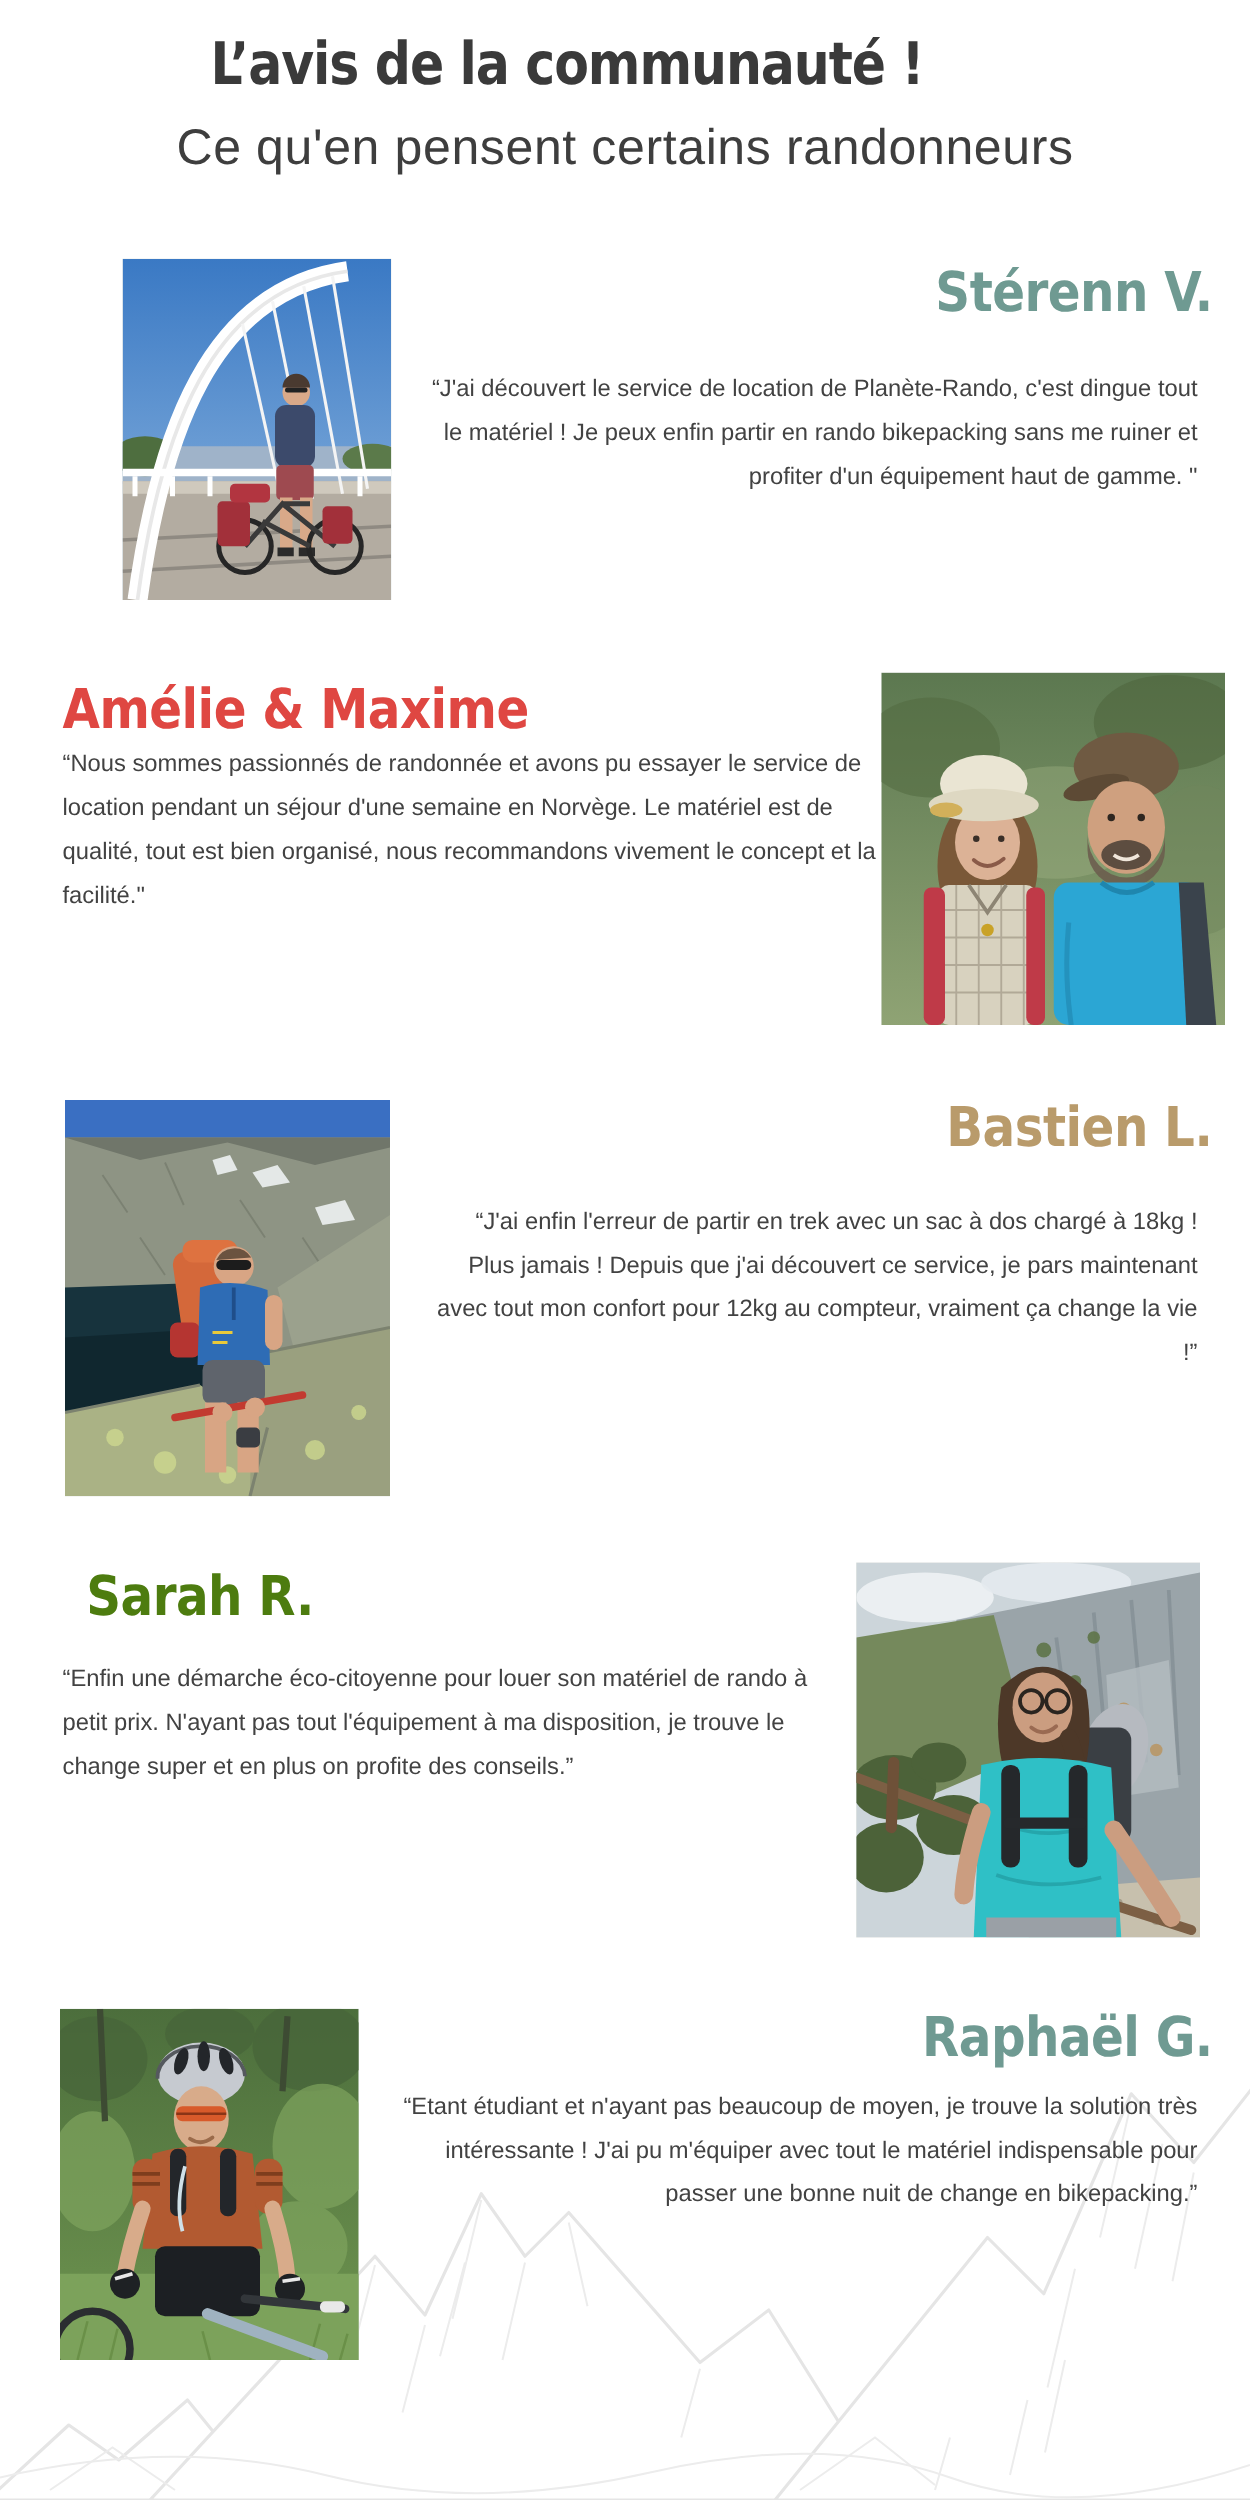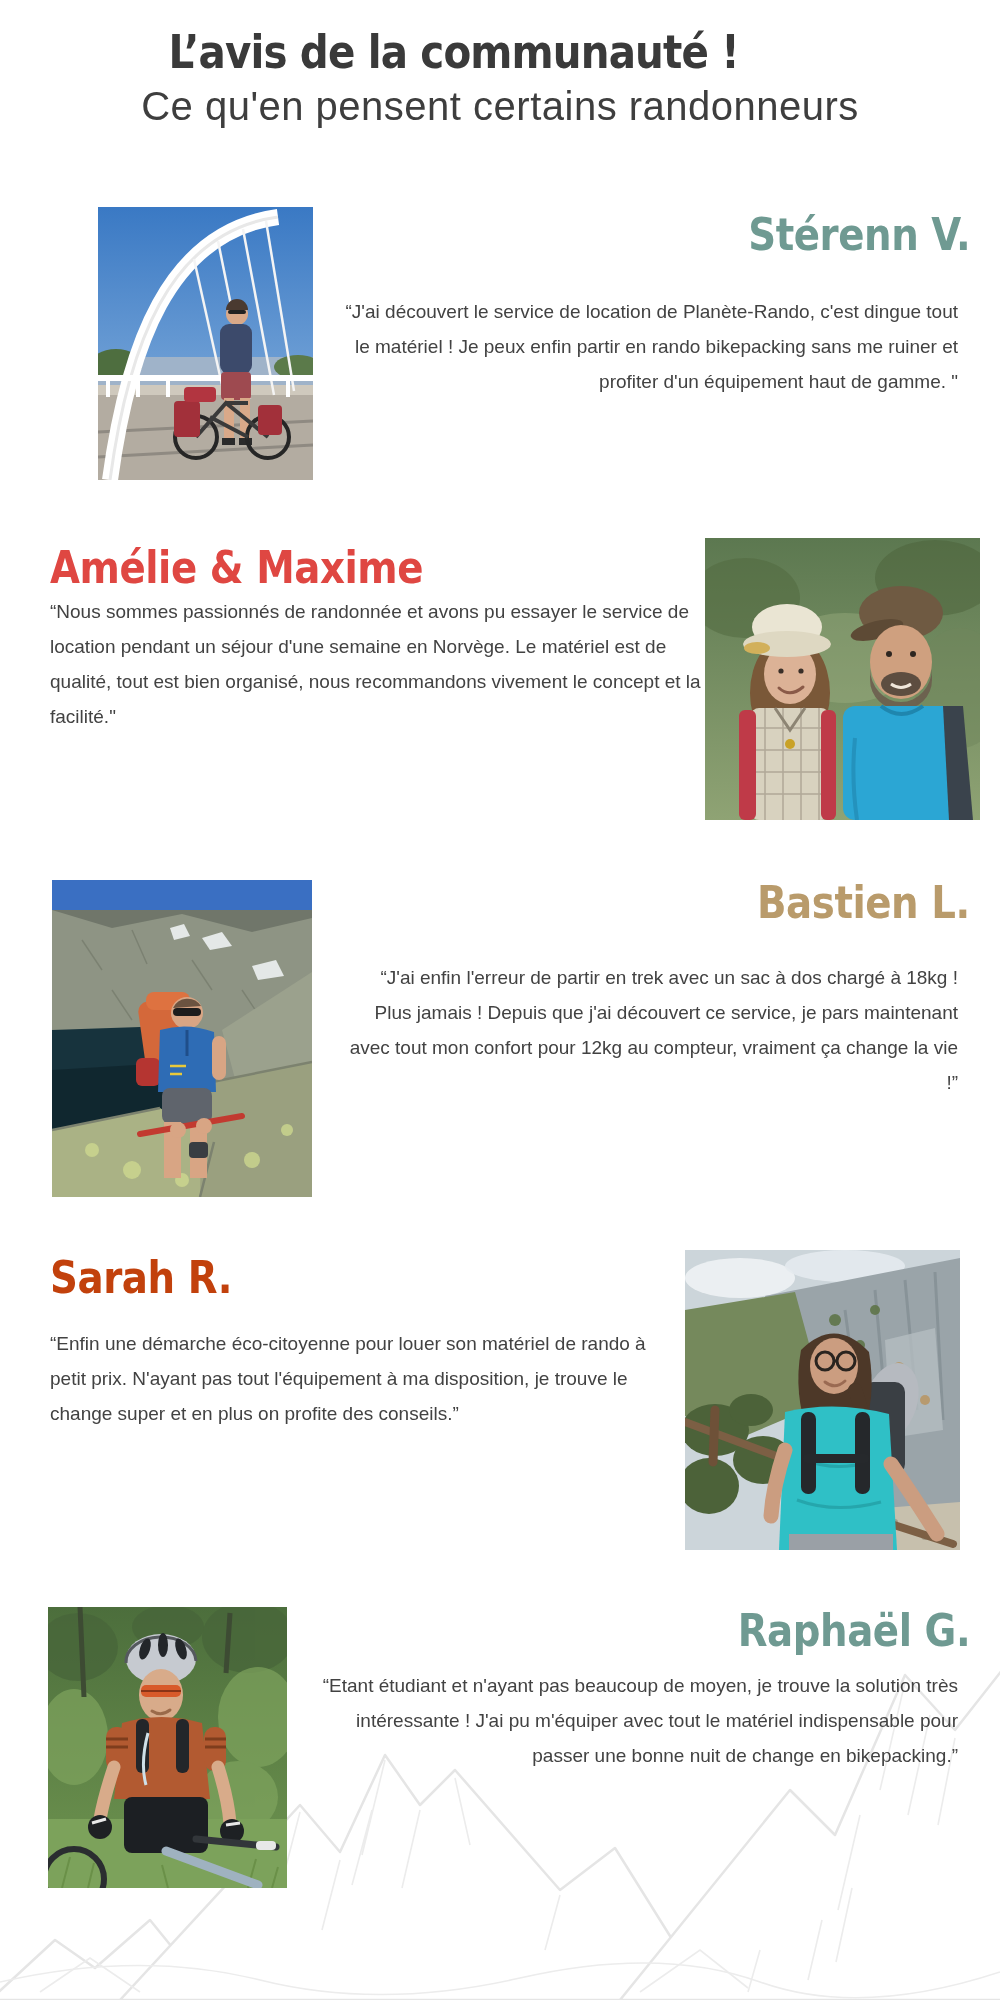--- a/index.html
+++ b/index.html
@@ -8,35 +8,35 @@
     overflow:hidden;font-family:"Liberation Sans",sans-serif;
   }
   
   .page-title{
     position:absolute;top:24px;left:0;width:908px;text-align:center;
     font-size:47px;font-weight:700;color:#3a3a3a;letter-spacing:-1px;
     font-family:"DejaVu Sans",sans-serif;
   }
   .page-title .squeeze{display:inline-block;transform:scaleX(.86);}
   .page-subtitle{
-    position:absolute;top:84px;left:0;width:1000px;text-align:center;
+    position:absolute;top:96px;left:0;width:1000px;text-align:center;
     font-size:40px;font-weight:400;color:#3e3e3e;letter-spacing:0.5px;
   }
   
   .t-name{
     position:absolute;font-size:44px;line-height:38px;font-weight:700;
     letter-spacing:-0.5px;white-space:nowrap;font-family:"DejaVu Sans",sans-serif;
   }
   .t-name .squeeze{display:inline-block;transform:scaleX(.88);}
   .t-name.align-r .squeeze{transform-origin:100% 50%;}
   .t-name.align-l .squeeze{transform-origin:0 50%;}
   .t-name.c-teal{color:#6f9a92;}
   .t-name.c-red{color:#df4742;}
   .t-name.c-tan{color:#b99b6b;text-align:center;}
-  .t-name.c-navy{color:#c2410c;}
+  .t-name.c-navy{color:#4d7c0f;margin-left:19px;}
   .t-quote{
     position:absolute;font-size:19px;line-height:35px;color:#424242;
   }
   .t-quote.align-r{text-align:right;}
   .t-quote.align-l{text-align:left;}
   .t-photo{position:absolute;overflow:hidden;background:#dfe3e0;}
   .t-photo svg{display:block;}
   
   .watermark{position:absolute;left:0;top:1620px;width:1000px;height:380px;z-index:0;}
   .layer{position:absolute;inset:0;z-index:1;}

